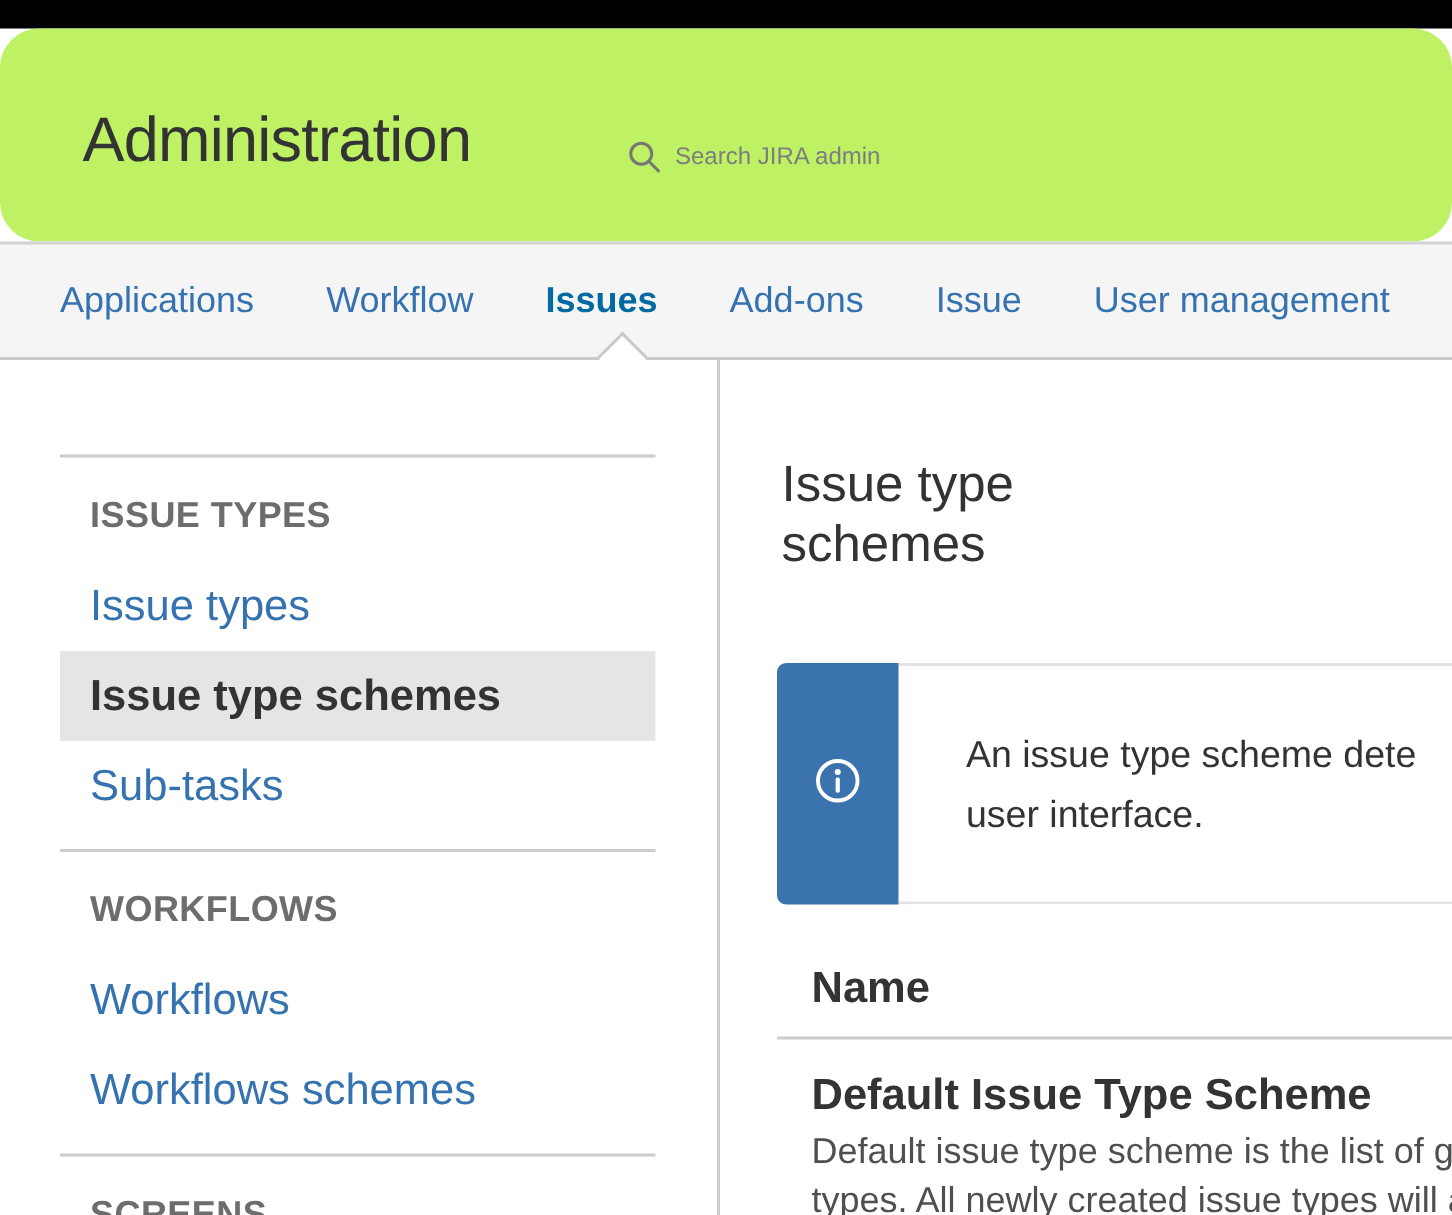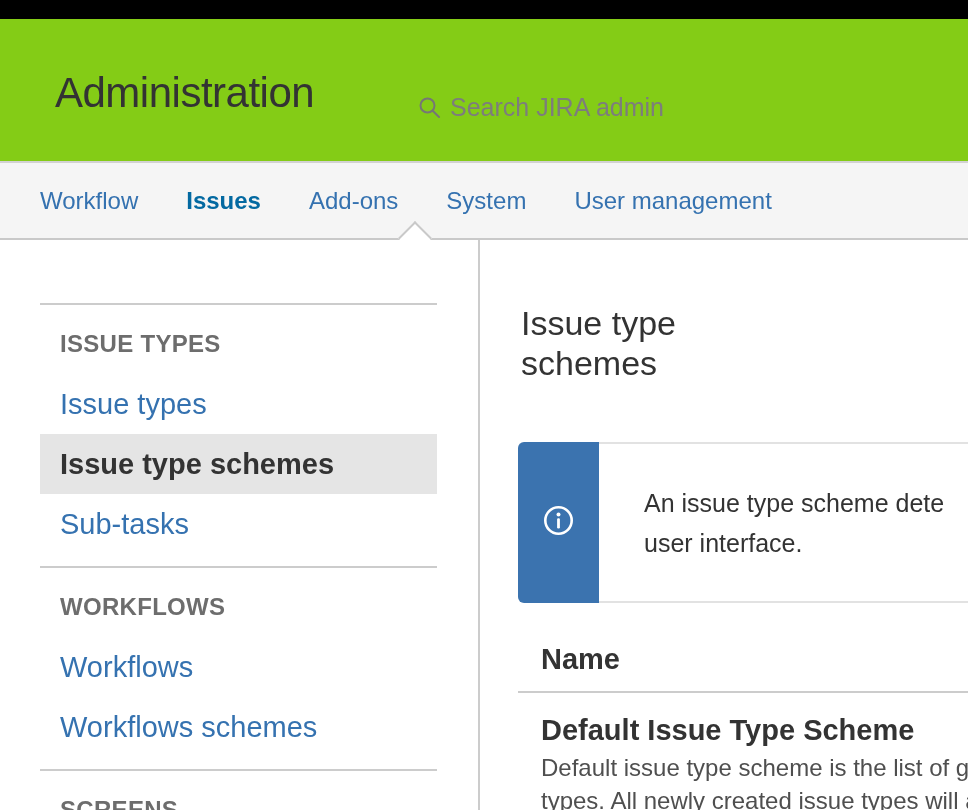--- a/index.html
+++ b/index.html
@@ -4,30 +4,30 @@
 <style>
   html,body{margin:0;padding:0;}
   body{
     width:968px;height:810px;position:relative;overflow:hidden;
     background:#fff;font-family:"Liberation Sans",sans-serif;
     -webkit-font-smoothing:antialiased;
   }
   
   .top-bar{position:absolute;top:0;left:0;width:968px;height:19px;background:#000;}
   
-  .header{position:absolute;top:19px;left:0;width:968px;height:142px;background:#84cc16;}
+  .header{position:absolute;top:19px;left:0;width:968px;height:142px;background:#bef264;border-radius:26px;}
   .app-title{
     position:absolute;left:55px;top:52px;margin:0;
     font-size:42px;font-weight:400;color:#333;line-height:44px;letter-spacing:-0.5px;
   }
   .search{position:absolute;left:418px;top:74px;display:flex;align-items:center;}
   .search .icon{width:23px;height:23px;margin-right:9px;display:inline-flex;}
   .search input{
     border:none;outline:none;background:transparent;
-    font-family:"Liberation Sans",sans-serif;font-size:25px;color:#555;width:290px;padding:0;
+    font-family:"Liberation Sans",sans-serif;font-size:16px;color:#555;width:290px;padding:0;
   }
   .search input::placeholder{color:#7d7d7d;opacity:1;}
   
   .nav{
     position:absolute;top:161px;left:0;width:968px;height:79px;box-sizing:border-box;
     background:#f5f5f5;border-top:2px solid #d2d2d2;border-bottom:2px solid #c9c9c9;
     display:flex;align-items:center;gap:48px;padding-left:40px;white-space:nowrap;
   }
   .nav-item{font-size:24px;color:#3572b0;text-decoration:none;cursor:pointer;}
   .nav-item.active{color:#0369a1;font-weight:bold;position:relative;}
@@ -87,24 +87,25 @@
       <svg width="23" height="23" viewBox="0 0 23 23">
         <circle cx="9.5" cy="9.5" r="7" fill="none" stroke="#767676" stroke-width="2"></circle>
         <line x1="14.7" y1="14.7" x2="21" y2="21" stroke="#767676" stroke-width="2" stroke-linecap="round"></line>
       </svg>
     </span>
     <input type="text" placeholder="Search JIRA admin" style="">
   </div>
 </div>
 
 <nav class="nav">
+  <a class="nav-item">Applications</a>
   <a class="nav-item">Workflow</a>
   <a class="nav-item active">Issues</a>
   <a class="nav-item">Add-ons</a>
-  <a class="nav-item">System</a>
+  <a class="nav-item">Issue</a>
   <a class="nav-item">User management</a>
 </nav>
 <div class="caret"></div>
 
 <div class="content">
 
   <aside class="sidebar">
     <hr class="side-hr">
     <div class="side-heading">ISSUE TYPES</div>
     <a class="side-item">Issue types</a>

